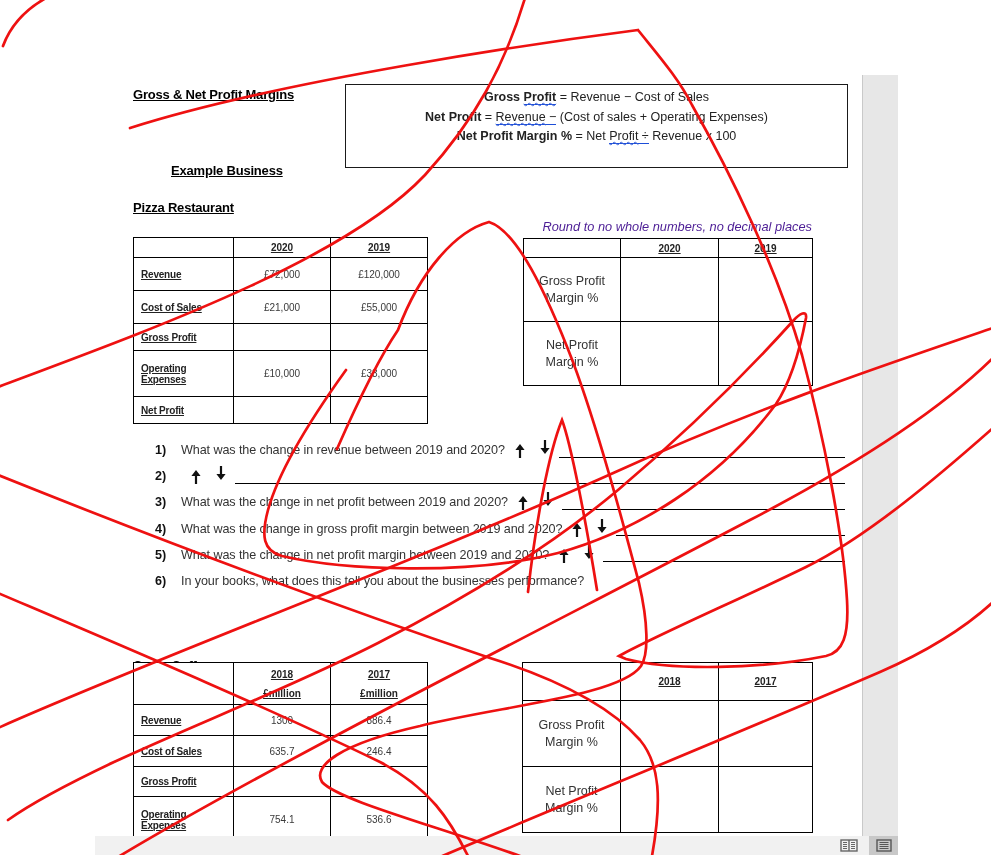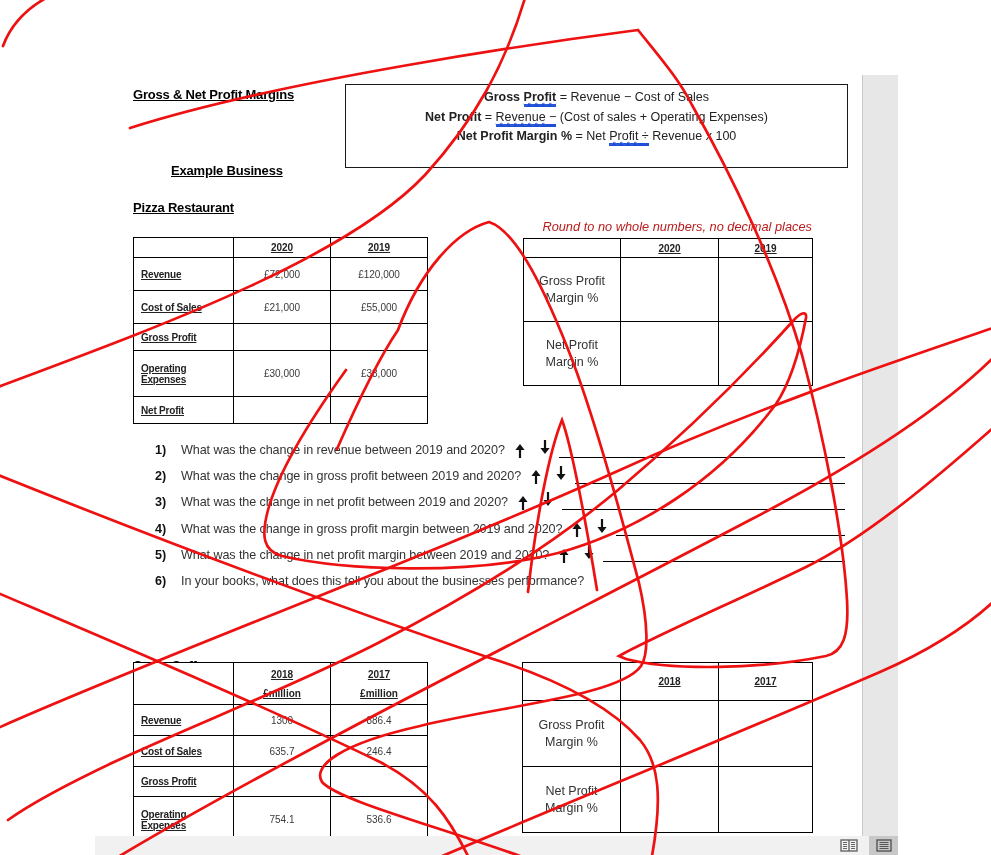--- a/index.html
+++ b/index.html
@@ -15,32 +15,32 @@
     text-decoration:underline; letter-spacing:-0.2px; white-space:nowrap;
   }
   
   .formula-box {
     position:absolute; left:345px; top:84px; width:503px; height:84px;
     border:1.4px solid #1a1a1a; background:#fff; padding-top:3px;
     font-size:12.5px; line-height:19.5px; text-align:center; white-space:nowrap;
     z-index:1;
   }
   .sq { text-decoration:underline; text-decoration-style:wavy; text-decoration-color:#3c64d8; text-decoration-thickness:1px; }
-  .solid-u { border-bottom:3px solid #1d4ed8; }
+  .solid-u { border-bottom:1px solid #1d4ed8; }
   
   table { border-collapse:collapse; table-layout:fixed; background:#fff; }
   td { border:1.2px solid #000; font-size:10px; vertical-align:middle; padding:0 4px; }
   .lblcell { font-weight:bold; text-decoration:underline; padding-left:7px; letter-spacing:-0.2px; }
   .valcell { text-align:center; color:#3a3a3a; }
   .hdrcell { text-align:center; font-weight:bold; text-decoration:underline; }
   .mlabel { text-align:center; color:#333; font-size:12.5px; line-height:17px; }
   .z1 { z-index:1; }
   
   .round-note { position:absolute; left:430px; top:219px; width:382px; text-align:right;
-    font-style:italic; font-size:12.8px; color:#b91c1c; white-space:nowrap; z-index:1;}
+    font-style:italic; font-size:12.8px; color:#4c1d95; white-space:nowrap; z-index:1;}
   
   .questions { position:absolute; left:155px; top:437px; width:690px; z-index:1; }
   .q-row { display:flex; align-items:center; height:26.2px; font-size:12.6px; color:#333; }
   .q-num { font-weight:bold; color:#111; width:26px; flex:0 0 26px; }
   .q-text { white-space:nowrap; letter-spacing:-0.1px; }
   .arrs { display:flex; align-items:center; margin-left:9px; flex:0 0 auto; }
   .arr-up-w { margin-top:2px; }
   .arr-dn-w { margin-left:13px; margin-top:-6px; }
   .q-line { flex:1 1 auto; height:15px; border-bottom:1.1px solid #000; margin-left:8px; align-self:center; }
   
@@ -97,21 +97,21 @@
     <td class="valcell">£21,000</td>
     <td class="valcell">£55,000</td>
   </tr>
   <tr style="height:27px">
     <td class="lblcell">Gross Profit</td>
     <td class="valcell"></td>
     <td class="valcell"></td>
   </tr>
   <tr style="height:46px">
     <td class="lblcell">Operating Expenses</td>
-    <td class="valcell">£30,000</td>
+    <td class="valcell">£10,000</td>
     <td class="valcell">£33,000</td>
   </tr>
   <tr style="height:27px">
     <td class="lblcell">Net Profit</td>
     <td class="valcell"></td>
     <td class="valcell"></td>
   </tr>
 </tbody>
   </table>
 
@@ -149,21 +149,20 @@
           <path d="M4.9 14 L7.1 14 L7.1 6 L10.6 6 L6 0 L1.4 6 L4.9 6 Z" fill="#111"></path>
         </svg>
       <svg class="arr-dn-w" width="12" height="14" viewBox="0 0 12 14">
           <path d="M4.9 0 L7.1 0 L7.1 8 L10.6 8 L6 14 L1.4 8 L4.9 8 Z" fill="#111"></path>
         </svg>
     </span>
     <span class="q-line"></span>
   </div>
   <div class="q-row">
     <span class="q-num">2)</span>
-    <span class="q-text">What was the change in gross profit between 2019 and 2020?</span>
     <span class="arrs">
       <svg class="arr-up-w" width="12" height="14" viewBox="0 0 12 14">
           <path d="M4.9 14 L7.1 14 L7.1 6 L10.6 6 L6 0 L1.4 6 L4.9 6 Z" fill="#111"></path>
         </svg>
       <svg class="arr-dn-w" width="12" height="14" viewBox="0 0 12 14">
           <path d="M4.9 0 L7.1 0 L7.1 8 L10.6 8 L6 14 L1.4 8 L4.9 8 Z" fill="#111"></path>
         </svg>
     </span>
     <span class="q-line"></span>
   </div>

